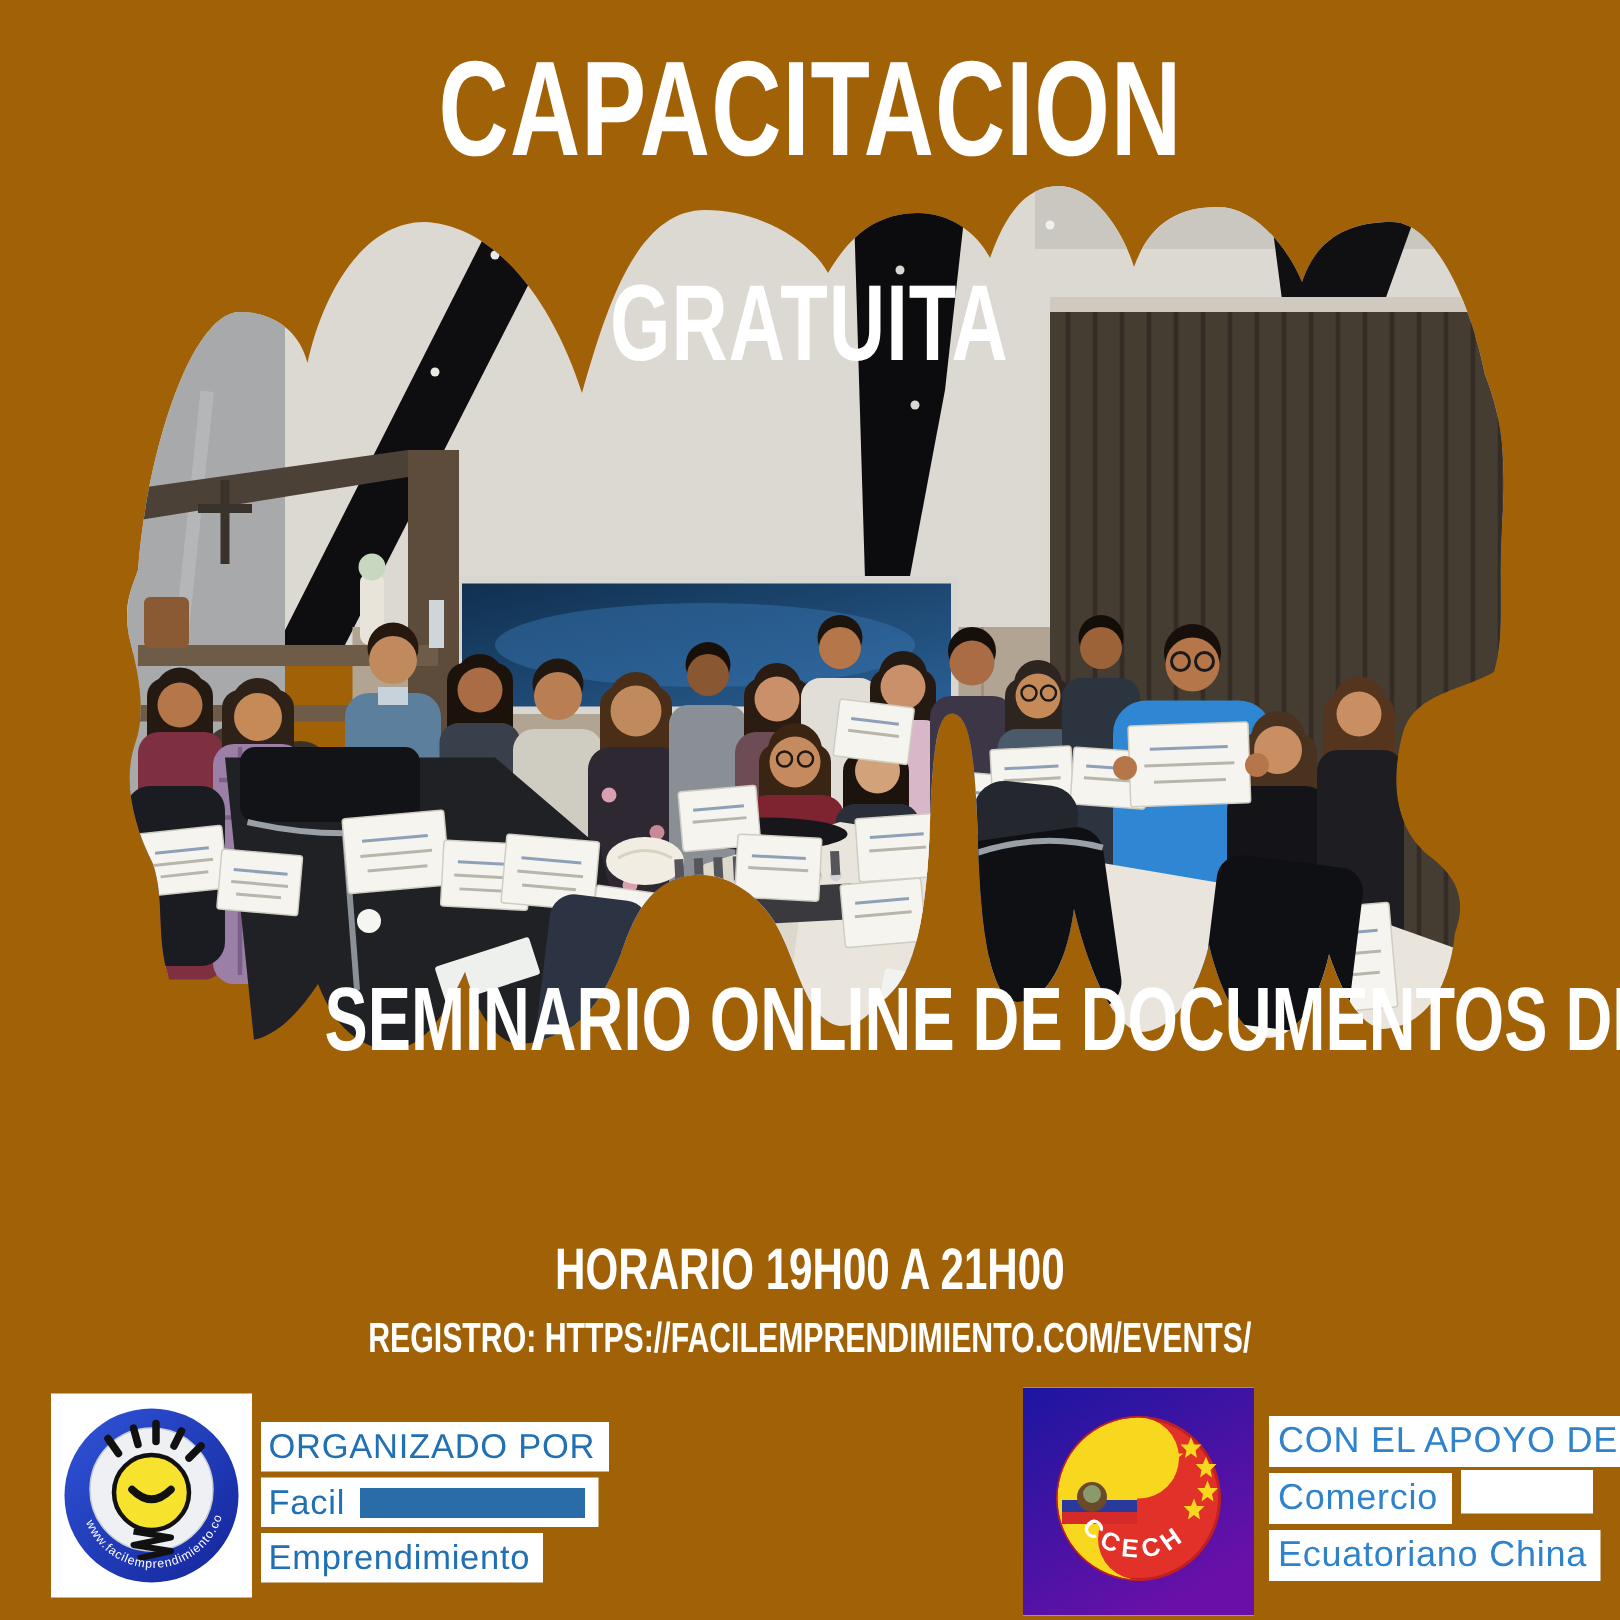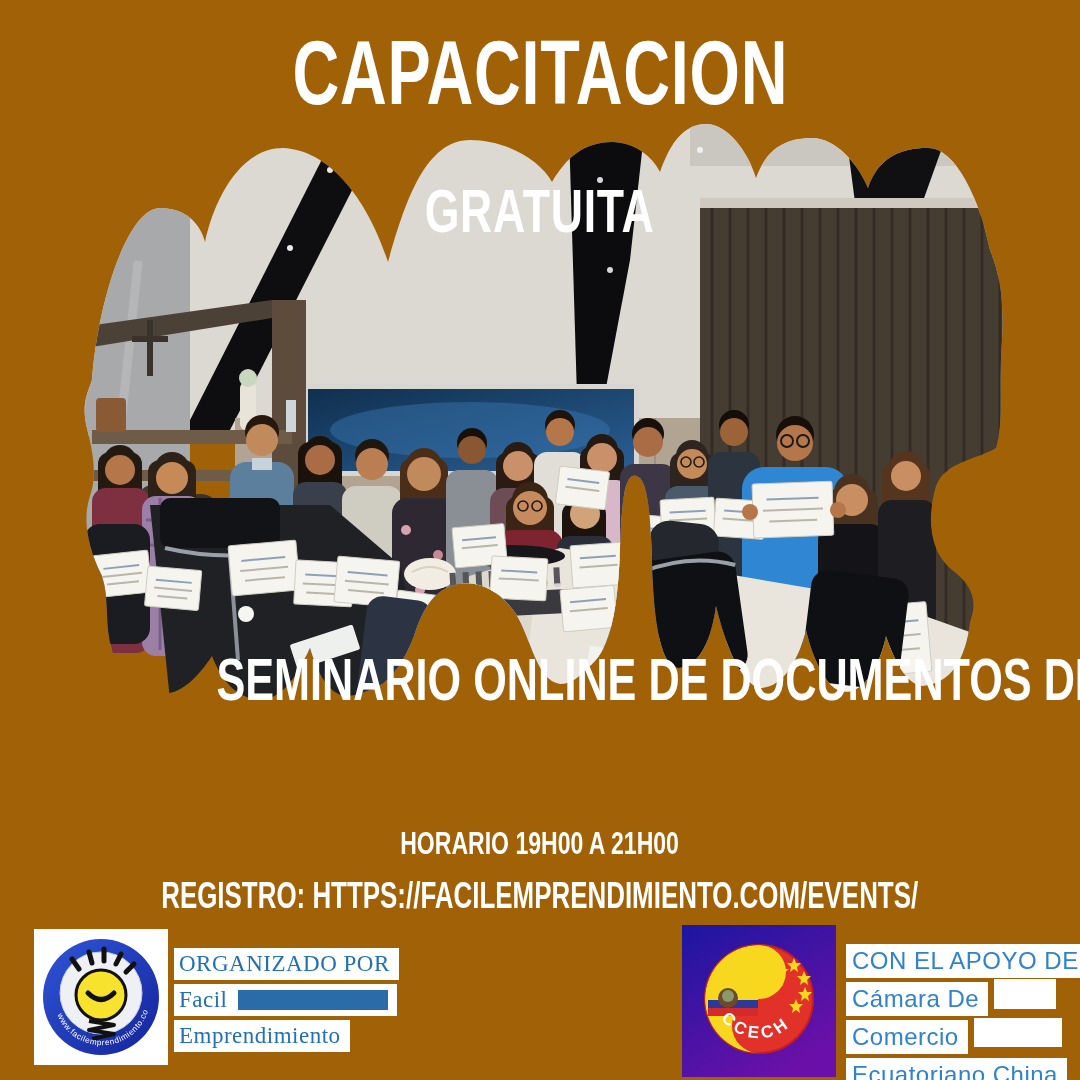--- a/index.html
+++ b/index.html
@@ -3,31 +3,31 @@
 <meta charset="utf-8">
 <style>
   html,body{margin:0;padding:0;background:#0a73d8;}
   .poster{position:relative;width:1080px;height:1080px;overflow:hidden;
           background:#a16207;font-family:"Liberation Sans",sans-serif;}
   .scene{position:absolute;left:0;top:0;width:1080px;height:1080px;}
   .headline{position:absolute;left:0;right:0;text-align:center;color:#fff;
             font-weight:bold;line-height:1;white-space:nowrap;}
   .headline>span{display:inline-block;transform:scaleX(0.72);transform-origin:50% 50%;}
   .h-title{top:28px;font-size:90px;letter-spacing:1px;}
-  .h-title2{top:180px;font-size:62px;letter-spacing:1px;}
+  .h-title2{top:180px;font-size:72px;letter-spacing:1px;}
   .h-sem1{top:650px;font-size:60px;}
   .h-sem2{top:714px;font-size:60px;}
   .h-date{top:788px;font-size:36px;}
-  .h-hour{top:827px;font-size:32px;}
-  .h-reg{top:878px;font-size:36px;}
+  .h-hour{top:827px;font-size:39px;}
+  .h-reg{top:878px;font-size:28px;}
   .logo-box{position:absolute;background:#fff;}
   .org-logo{left:34px;top:929px;width:134px;height:136px;}
   .sup-logo{left:682px;top:925px;width:154px;height:152px;}
   .txtcol{position:absolute;display:flex;flex-direction:column;align-items:flex-start;gap:4px;}
-  .org-col{left:174px;top:948px;font-family:Liberation Serif, serif;}
+  .org-col{left:174px;top:948px;}
   .sup-col{left:846px;top:944px;}
   .strip{background:#fff;display:flex;align-items:center;white-space:nowrap;}
   .org-col .strip{color:#2270b4;font-size:23px;padding:3px 9px 3px 5px;letter-spacing:0.5px;}
   .sup-col .strip{color:#2f82cc;font-size:24px;padding:3px 9px 3px 6px;letter-spacing:0.5px;}
   .bar{display:inline-block;width:150px;height:20px;background:#2a6ca8;margin-left:10px;}
   .filler{display:inline-block;background:#fff;vertical-align:top;}
   .f1{width:62px;height:30px;margin-left:6px;transform:translateY(-3px);}
   .f2{width:88px;height:29px;margin-left:6px;transform:translateY(-2px);}
   .row{display:flex;align-items:flex-start;}
 </style>
@@ -462,23 +462,19 @@
         <polygon points="114,74 116,79 121,79 117,83 118,88 114,85 110,88 111,83 107,79 112,79"></polygon>
       </g>
       <text font-size="17" font-weight="bold" fill="#ffffff" letter-spacing="4" font-family="Liberation Sans, sans-serif">
         <textPath href="#ccechArc" startOffset="6">CCECH</textPath>
       </text>
     </svg>
   </div>
   <div class="txtcol sup-col">
     <span class="strip">CON EL APOYO DE</span>
     <span class="row">
-        <span class="strip">Cámara De</span>
-        <span class="filler f1"></span>
-      </span>
-    <span class="row">
         <span class="strip">Comercio</span>
         <span class="filler f2"></span>
       </span>
     <span class="strip">Ecuatoriano China</span>
   </div>
 
 </div>
 
 </body></html>

